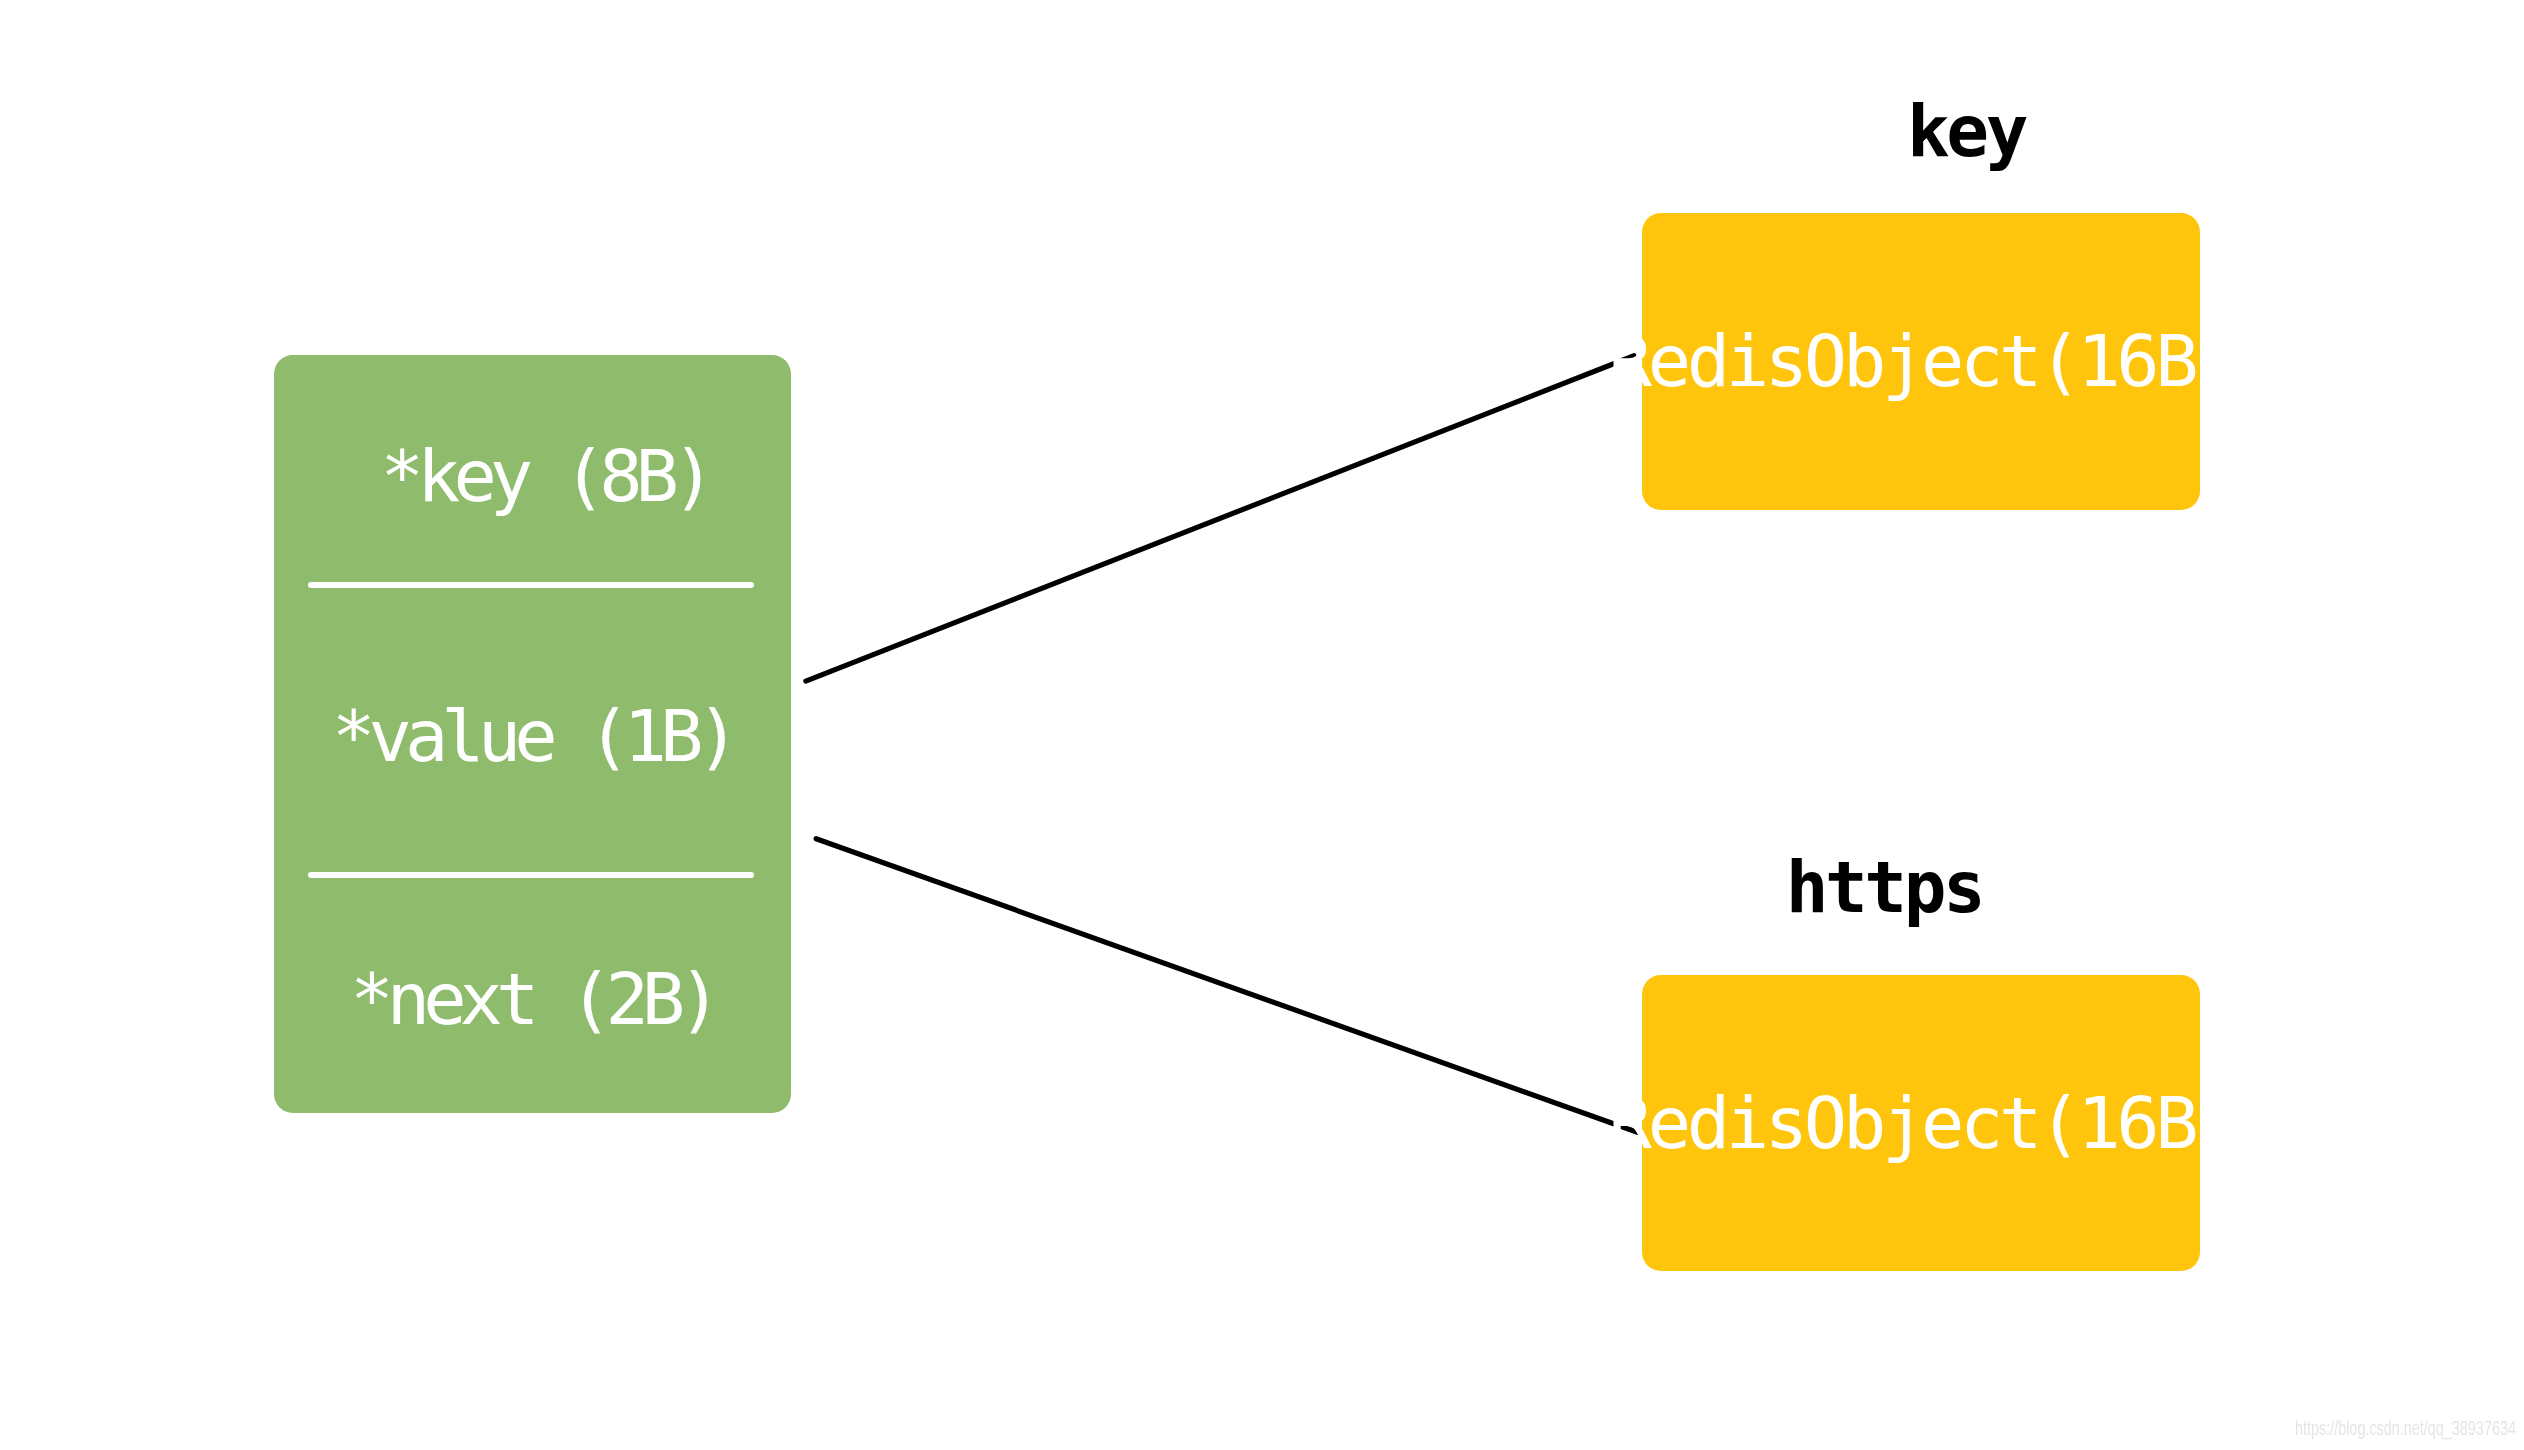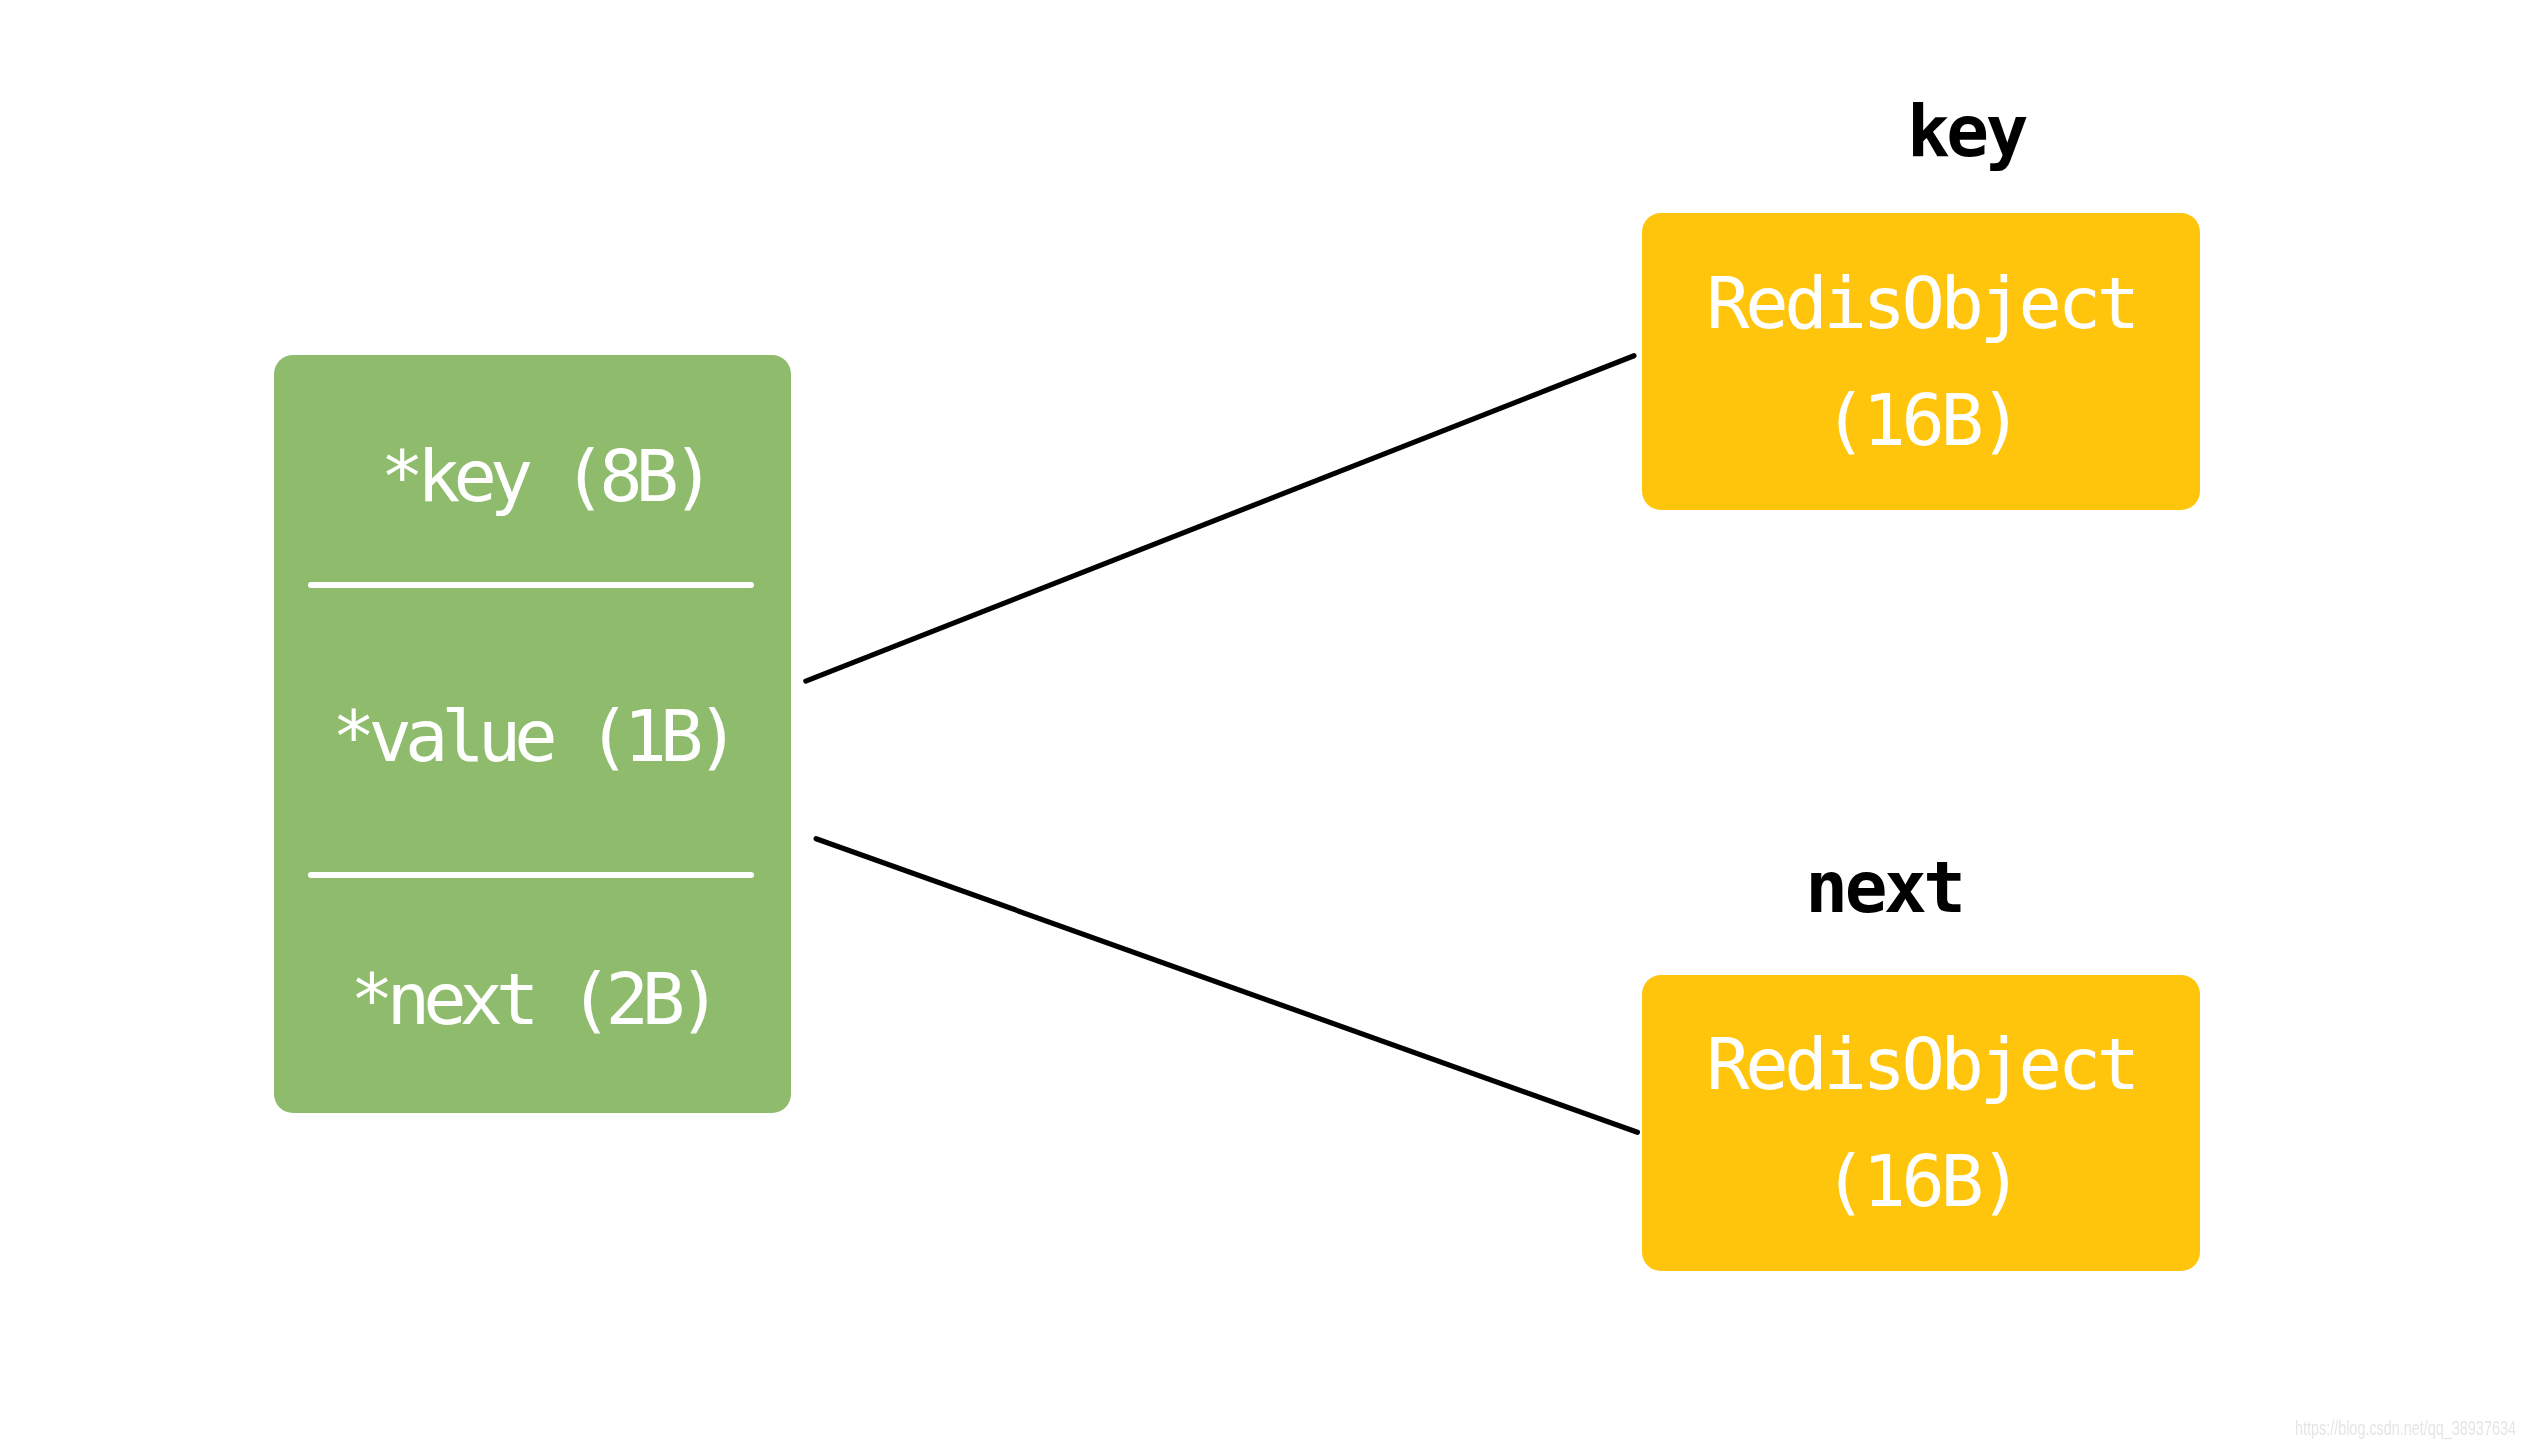--- a/index.html
+++ b/index.html
@@ -63,21 +63,21 @@
   .entry-divider.d2 { top: 517px; }
 
   
   .object-node {
     position: absolute;
     width: 558px;
     background: #FFC50D;
     border-radius: 19px;
     color: #ffffff;
     display: flex;
-    flex-direction: column;
+    flex-direction: row;
     align-items: center;
     justify-content: center;
     font-size: 72px;
     line-height: 117px;
     letter-spacing: -4.3px;
     text-align: center;
     white-space: pre;
   }
   .object-node.key-node   { left: 1642px; top: 213px;  height: 297px; }
   .object-node.value-node { left: 1642px; top: 975px; height: 296px; }
@@ -127,21 +127,21 @@
     <div class="entry-divider d2"></div>
   </div>
 
   <div class="node-title key-title">key</div>
 
   <div class="object-node key-node">
     <div>RedisObject</div>
     <div>(16B)</div>
   </div>
 
-  <div class="node-title value-title">next</div>
+  <div class="node-title value-title">https</div>
 
   <div class="object-node value-node">
     <div>RedisObject</div>
     <div>(16B)</div>
   </div>
 
   <div class="watermark">https://blog.csdn.net/qq_38937634</div>
 
 </div>
 

